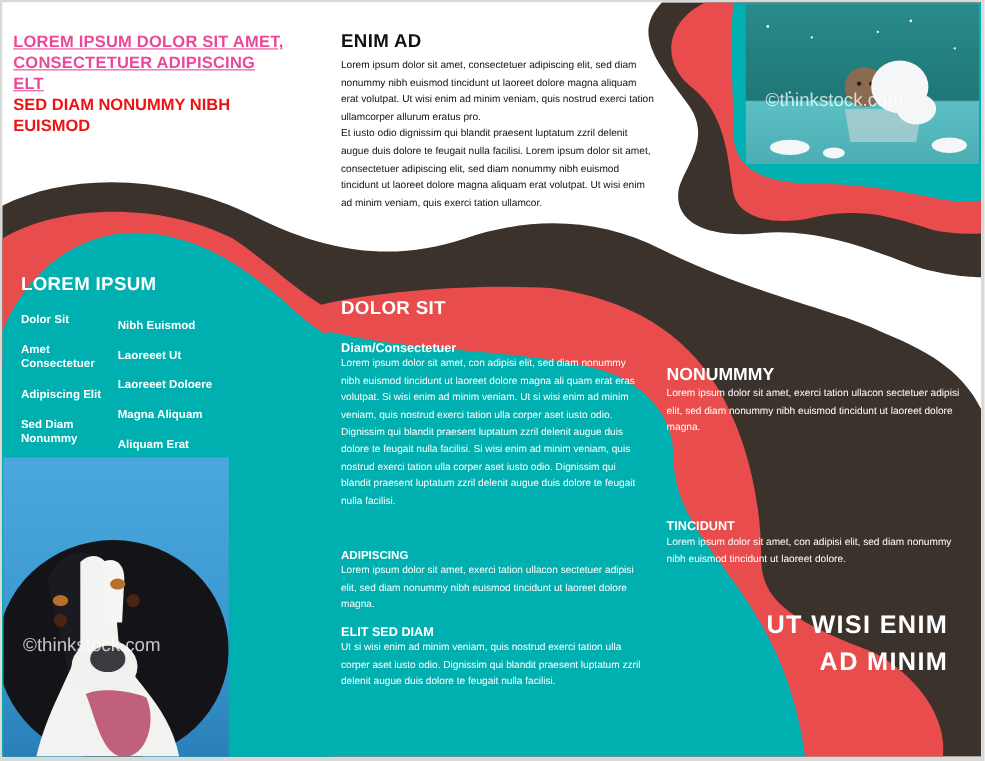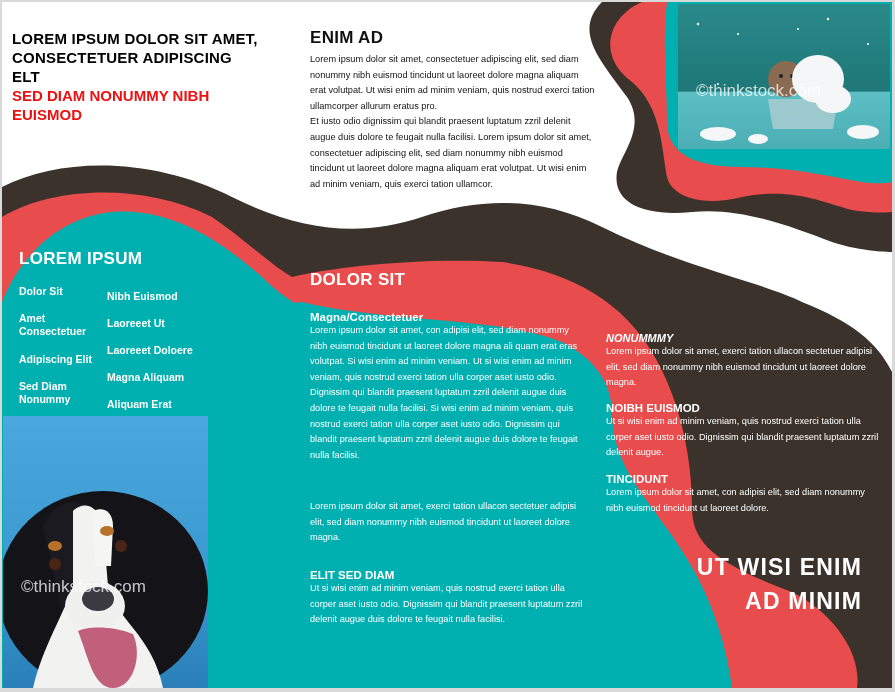--- a/index.html
+++ b/index.html
@@ -1,20 +1,20 @@
 <!DOCTYPE html>
 <html><head>
 <meta charset="utf-8">
 <style>
   html, body { margin:0; padding:0; }
   body { width:895px; height:692px; position:relative; overflow:hidden; background:#d9d9d9; font-family:"Liberation Sans", sans-serif; }
   .page { position:absolute; left:2px; top:2px; width:890px; height:686px; background:#ffffff; overflow:hidden; }
   svg.bg { position:absolute; left:0; top:0; width:890px; height:686px; }
   .abs { position:absolute; }
-  .title-teal { color:#000000; font-weight:bold; font-size:15px; line-height:19px; letter-spacing:0.2px; }
+  .title-teal { color:#ec4899; font-weight:bold; font-size:15px; line-height:19px; letter-spacing:0.2px;text-decoration:underline; }
   .title-red { color:#ee1111; font-weight:bold; font-size:15px; line-height:19px; }
   .h2 { font-weight:bold; font-size:17px; letter-spacing:0.3px; }
   .body-dark { color:#111; font-size:9.2px; line-height:15.6px; }
   .body-white { color:#fff; font-size:9.2px; line-height:15.6px; }
   .sub-white { color:#fff; font-weight:bold; font-size:11.5px; }
   .menu-item { color:#fff; font-weight:bold; font-size:10.5px; line-height:13px; position:absolute; }
   .photo { position:absolute; overflow:hidden; }
   .watermark { position:absolute; color:rgba(255,255,255,0.75); font-size:17px; white-space:nowrap;margin-top:17px; }
   .big-slogan { color:#fff; font-weight:bold; font-size:23px; line-height:34px; text-align:right; letter-spacing:1.2px; }
 </style>
@@ -82,24 +82,25 @@
 
   <div class="abs h2" style="left:308px; top:26px; color:#111;">ENIM AD</div>
   <div class="abs body-dark" style="left:308px; top:50px; width:285px;">
     <div>Lorem ipsum dolor sit amet, consectetuer adipiscing elit, sed diam nonummy nibh euismod tincidunt ut laoreet dolore magna aliquam erat volutpat. Ut wisi enim ad minim veniam, quis nostrud exerci tation ullamcorper allurum eratus pro.</div>
     <div>Et iusto odio dignissim qui blandit praesent luptatum zzril delenit augue duis dolore te feugait nulla facilisi. Lorem ipsum dolor sit amet, consectetuer adipiscing elit, sed diam nonummy nibh euismod tincidunt ut laoreet dolore magna aliquam erat volutpat. Ut wisi enim ad minim veniam, quis exerci tation ullamcor.</div>
   </div>
 
   <div class="abs h2" style="left:308px; top:268px; color:#fff;">DOLOR SIT</div>
 
   <div class="abs" style="left:308px; top:309px; width:275px;">
-    <div class="sub-white">Magna/Consectetuer</div>
+    <div class="sub-white">Diam/Consectetuer</div>
     <div class="body-white">Lorem ipsum dolor sit amet, con adipisi elit, sed diam nonummy nibh euismod tincidunt ut laoreet dolore magna ali quam erat eras volutpat. Si wisi enim ad minim veniam. Ut si wisi enim ad minim veniam, quis nostrud exerci tation ulla corper aset iusto odio. Dignissim qui blandit praesent luptatum zzril delenit augue duis dolore te feugait nulla facilisi. Si wisi enim ad minim veniam, quis nostrud exerci tation ulla corper aset iusto odio. Dignissim qui blandit praesent luptatum zzril delenit augue duis dolore te feugait nulla facilisi.</div>
   </div>
   <div class="abs" style="left:308px; top:497px; width:275px;">
+    <div class="sub-white" style="font-size:10.5px;">ADIPISCING</div>
     <div class="body-white">Lorem ipsum dolor sit amet, exerci tation ullacon sectetuer adipisi elit, sed diam nonummy nibh euismod tincidunt ut laoreet dolore magna.</div>
   </div>
   <div class="abs" style="left:308px; top:567px; width:275px;">
     <div class="sub-white">ELIT SED DIAM</div>
     <div class="body-white">Ut si wisi enim ad minim veniam, quis nostrud exerci tation ulla corper aset iusto odio. Dignissim qui blandit praesent luptatum zzril delenit augue duis dolore te feugait nulla facilisi.</div>
   </div>
 
   <div class="photo" style="left:676px; top:2px; width:212px; height:145px; background:linear-gradient(180deg,#2a8a8a 0%,#1f7777 60%,#5cbfc4 61%,#4aaeb4 100%);">
     <svg width="212" height="145" viewBox="0 0 212 145">
       <circle cx="20" cy="20" r="1.2" fill="#fff"></circle>
@@ -115,26 +116,22 @@
       <ellipse cx="140" cy="75" rx="26" ry="24" fill="#f4f6f8"></ellipse>
       <ellipse cx="155" cy="95" rx="18" ry="14" fill="#f4f6f8"></ellipse>
       <ellipse cx="40" cy="130" rx="18" ry="7" fill="#f4f6f8"></ellipse>
       <ellipse cx="185" cy="128" rx="16" ry="7" fill="#f4f6f8"></ellipse>
       <ellipse cx="80" cy="135" rx="10" ry="5" fill="#f4f6f8"></ellipse>
     </svg>
     <div class="watermark" style="left:18px; top:60px;">©thinkstock.com</div>
   </div>
 
   <div class="abs" style="left:604px; top:330px; width:275px;">
-    <div class="sub-white" style="font-size:11px;font-style:italic;">NONUMMMY</div>
+    <div class="sub-white" style="font-size:16px;">NONUMMMY</div>
     <div class="body-white">Lorem ipsum dolor sit amet, exerci tation ullacon sectetuer adipisi elit, sed diam nonummy nibh euismod tincidunt ut laoreet dolore magna.</div>
-  </div>
-  <div class="abs" style="left:604px; top:400px; width:275px;">
-    <div class="sub-white">NOIBH EUISMOD</div>
-    <div class="body-white">Ut si wisi enim ad minim veniam, quis nostrud exerci tation ulla corper aset iusto odio. Dignissim qui blandit praesent luptatum zzril delenit augue.</div>
   </div>
   <div class="abs" style="left:604px; top:471px; width:275px;">
     <div class="sub-white">TINCIDUNT</div>
     <div class="body-white">Lorem ipsum dolor sit amet, con adipisi elit, sed diam nonummy nibh euismod tincidunt ut laoreet dolore.</div>
   </div>
 
   <div class="abs big-slogan" style="left:620px; top:548px; width:240px;">
     <div>UT WISI ENIM</div>
     <div>AD MINIM</div>
   </div>

